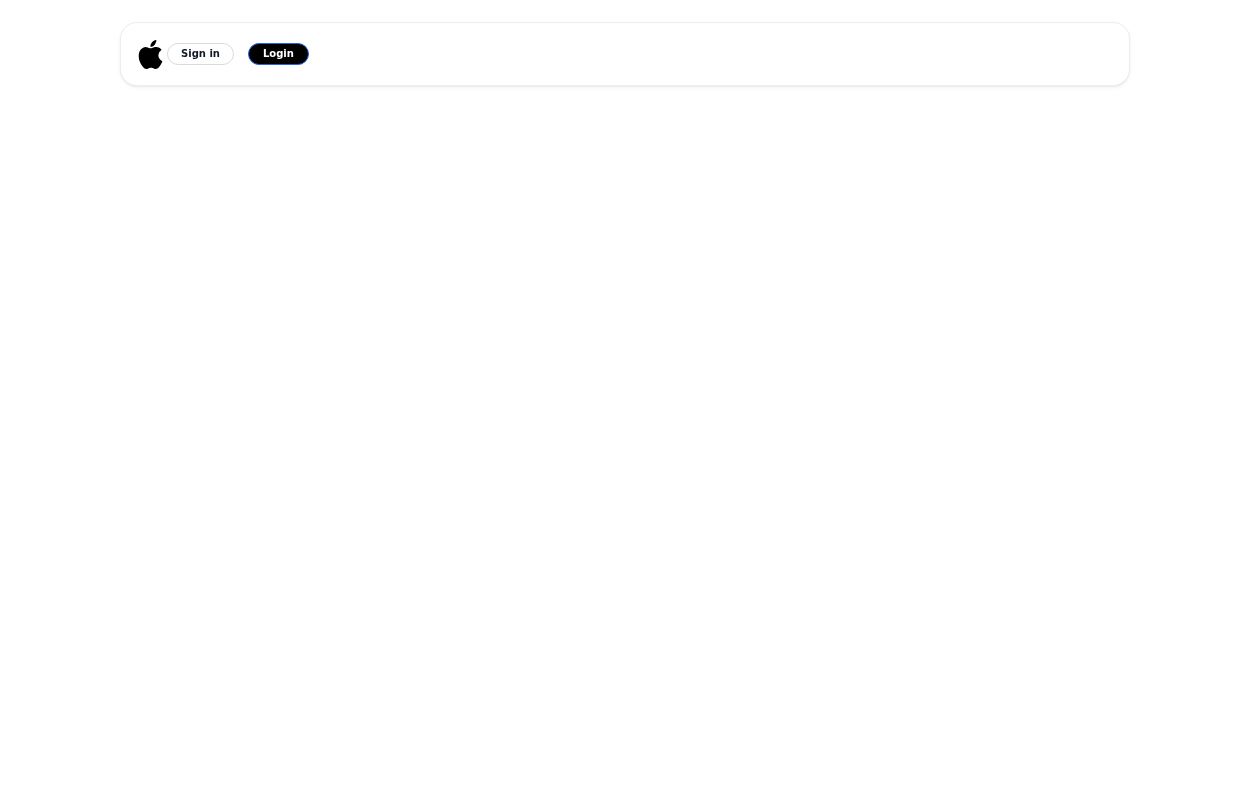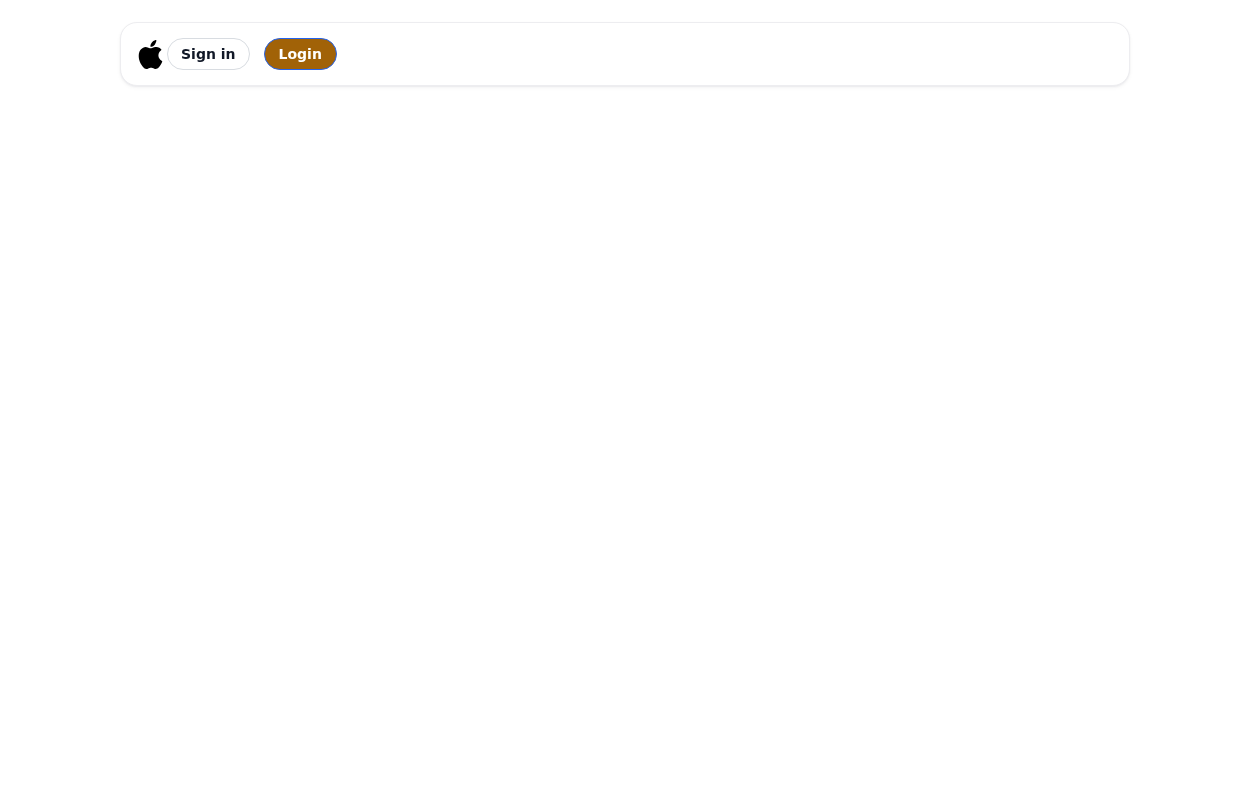--- a/index.html
+++ b/index.html
@@ -57,40 +57,40 @@
     cursor: pointer;
     white-space: nowrap;
   }
   .nav-actions {
     display: flex;
     align-items: center;
     gap: 14px;
     flex: 0 0 auto;
   }
   .btn {
-    height: 32px;
+    height: 22px;
     border-radius: 9999px;
     font-family: "DejaVu Sans", "Liberation Sans", sans-serif;
-    font-size: 14px;
+    font-size: 10px;
     font-weight: 700;
     line-height: 32px;
     cursor: pointer;
     white-space: nowrap;
     display: inline-flex;
     align-items: center;
     justify-content: center;
   }
   .btn-outline {
     background: #ffffff;
     border: 1px solid #d8dce1;
     color: #111827;
     padding: 0 13px;
   }
   .btn-primary {
-    background: #a16207;
+    background: #000000;
     border: 1px solid #2563eb;
     color: #ffffff;
     padding: 4px 14px;
   }
 </style>
 </head>
 <body>
 
 <div class="page">
   <header class="navbar">

